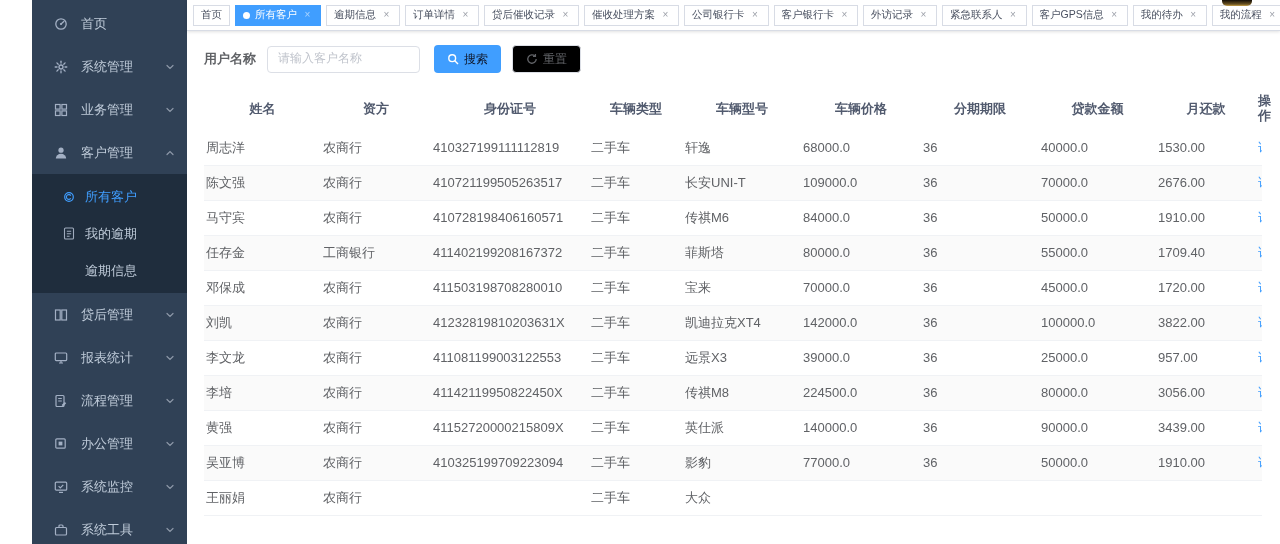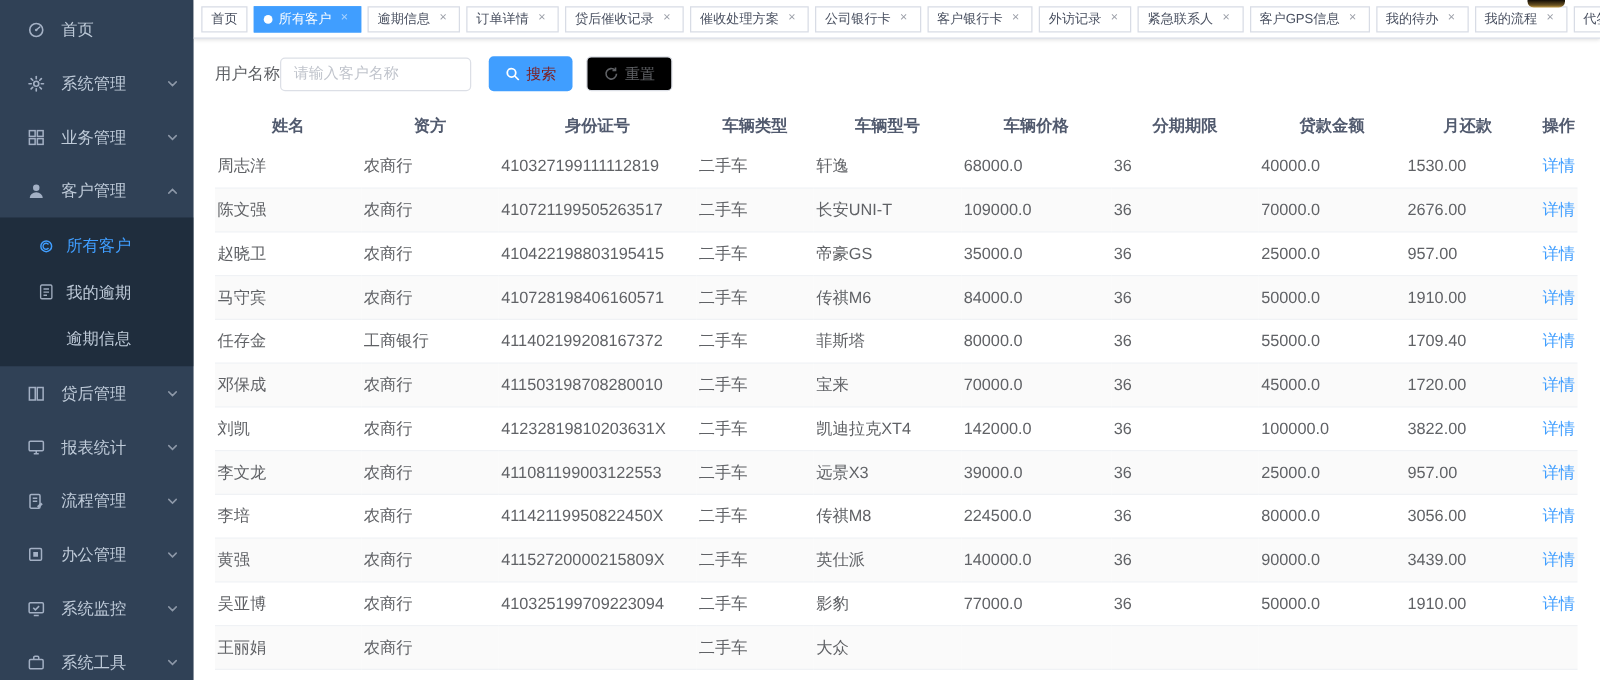--- a/index.html
+++ b/index.html
@@ -1,18 +1,18 @@
 <!DOCTYPE html>
 <html><head>
 <meta charset="utf-8">
 <style>
   * { margin:0; padding:0; box-sizing:border-box; }
   html,body { width:1280px; height:544px; overflow:hidden;
     font-family:"Liberation Sans","DejaVu Sans",sans-serif; background:#fff; }
-  .app { display:flex; width:1280px; height:544px; }
+  .app { display:flex; width:1280px; height:544px;padding-left:32px; }
 
   
   .sidebar { width:155px; flex-shrink:0; background:#304156; padding-top:2px; overflow:hidden; }
   .menu-item { height:43px; display:flex; align-items:center; padding:0 12px 0 22px;
     color:#bfcbd9; font-size:13px; cursor:pointer; }
   .menu-item .icon { width:16px; display:flex; align-items:center; margin-right:11px; color:#a3b0c4; }
   .menu-item .arrow { margin-left:auto; color:#8d98a8; display:flex; }
   .arrow.up svg { transform:rotate(180deg); }
   .submenu { background:#1f2d3d; padding:4px 0; }
   .submenu-item { height:37px; display:flex; align-items:center; padding-left:31px;
@@ -34,29 +34,29 @@
   .tag .dot { width:7px; height:7px; border-radius:50%; background:#fff; margin-right:5px; }
   .tag .close { margin-left:5px; width:11px; height:11px; line-height:10px; text-align:center;
     font-size:10px; color:inherit; opacity:.55; border-radius:50%; }
   .avatar-sliver { position:absolute; top:0; right:28px; width:30px; height:6px;
     border-radius:0 0 5px 5px; background:linear-gradient(180deg,#120c05,#6b5322 70%,#caa34c);
     z-index:5; cursor:pointer; }
 
   
   .content { flex:1; overflow:hidden; padding:14px 18px 0 17px; }
   .search-row { display:flex; align-items:center; height:28px; margin-bottom:12px; }
-  .search-row label { font-size:13px; font-weight:normal; color:#606266; }
+  .search-row label { font-size:13px; font-weight:bold; color:#606266; margin-right:11px; }
   .search-input { width:153px; height:27px; border:1px solid #dcdfe6; border-radius:4px;
     padding:0 10px; font-size:12px; color:#606266; outline:none;
     font-family:Liberation Mono, monospace; }
   .search-input::placeholder { color:#c0c4cc; }
   .btn { height:28px; border:none; border-radius:4px; font-size:12px; cursor:pointer;
     display:inline-flex; align-items:center; gap:5px; padding:0 13px;
     font-family:"Liberation Sans","DejaVu Sans",sans-serif; }
-  .btn-primary { background:#409eff; color:#7f1d1d; margin-left:14px; }
+  .btn-primary { background:#409eff; color:#0f172a; margin-left:14px; }
   .btn-plain { background:#000000; color:#606266; border:1px solid #dcdfe6; margin-left:11px; }
 
   table { width:100%; border-collapse:collapse; table-layout:fixed; }
   thead th { text-align:center; font-size:13px; font-weight:bold; color:#515a6e;
     padding:8px 2px; line-height:15px; }
   tbody td { font-size:13px; color:#606266; padding:9px 2px; line-height:16px;
     border-bottom:1px solid #f0f2f5; overflow:hidden; white-space:nowrap; }
   tbody tr:nth-child(even) { background:#fafafa; }
   th.col-action, td.col-action { text-align:right;margin-top:21px; }
   .detail-link { color:#409eff; text-decoration:none; cursor:pointer; font-size:13px; }
@@ -370,32 +370,20 @@
               <td>410721199505263517</td>
               <td>二手车</td>
               <td>长安UNI-T</td>
               <td>109000.0</td>
               <td>36</td>
               <td>70000.0</td>
               <td>2676.00</td>
               <td class="col-action"><a class="detail-link">详情</a></td>
             </tr>
             <tr>
-              <td>赵晓卫</td>
-              <td>农商行</td>
-              <td>410422198803195415</td>
-              <td>二手车</td>
-              <td>帝豪GS</td>
-              <td>35000.0</td>
-              <td>36</td>
-              <td>25000.0</td>
-              <td>957.00</td>
-              <td class="col-action"><a class="detail-link">详情</a></td>
-            </tr>
-            <tr>
               <td>马守宾</td>
               <td>农商行</td>
               <td>410728198406160571</td>
               <td>二手车</td>
               <td>传祺M6</td>
               <td>84000.0</td>
               <td>36</td>
               <td>50000.0</td>
               <td>1910.00</td>
               <td class="col-action"><a class="detail-link">详情</a></td>

